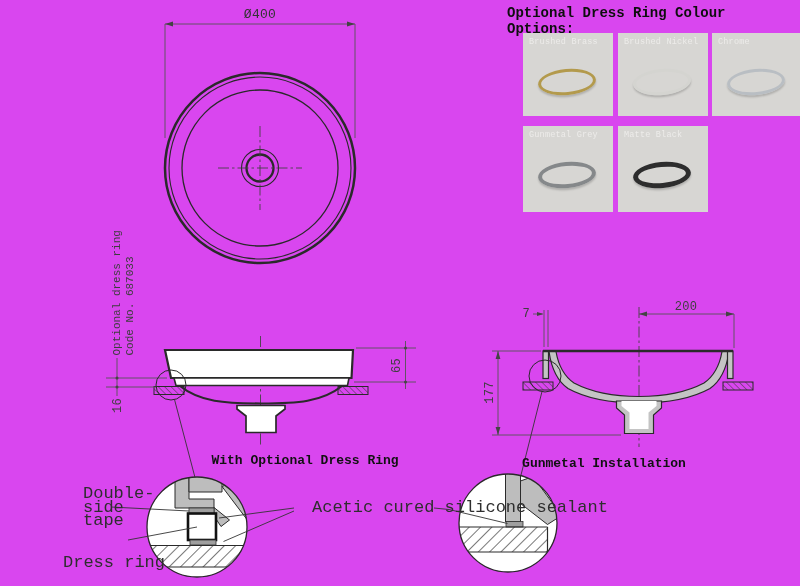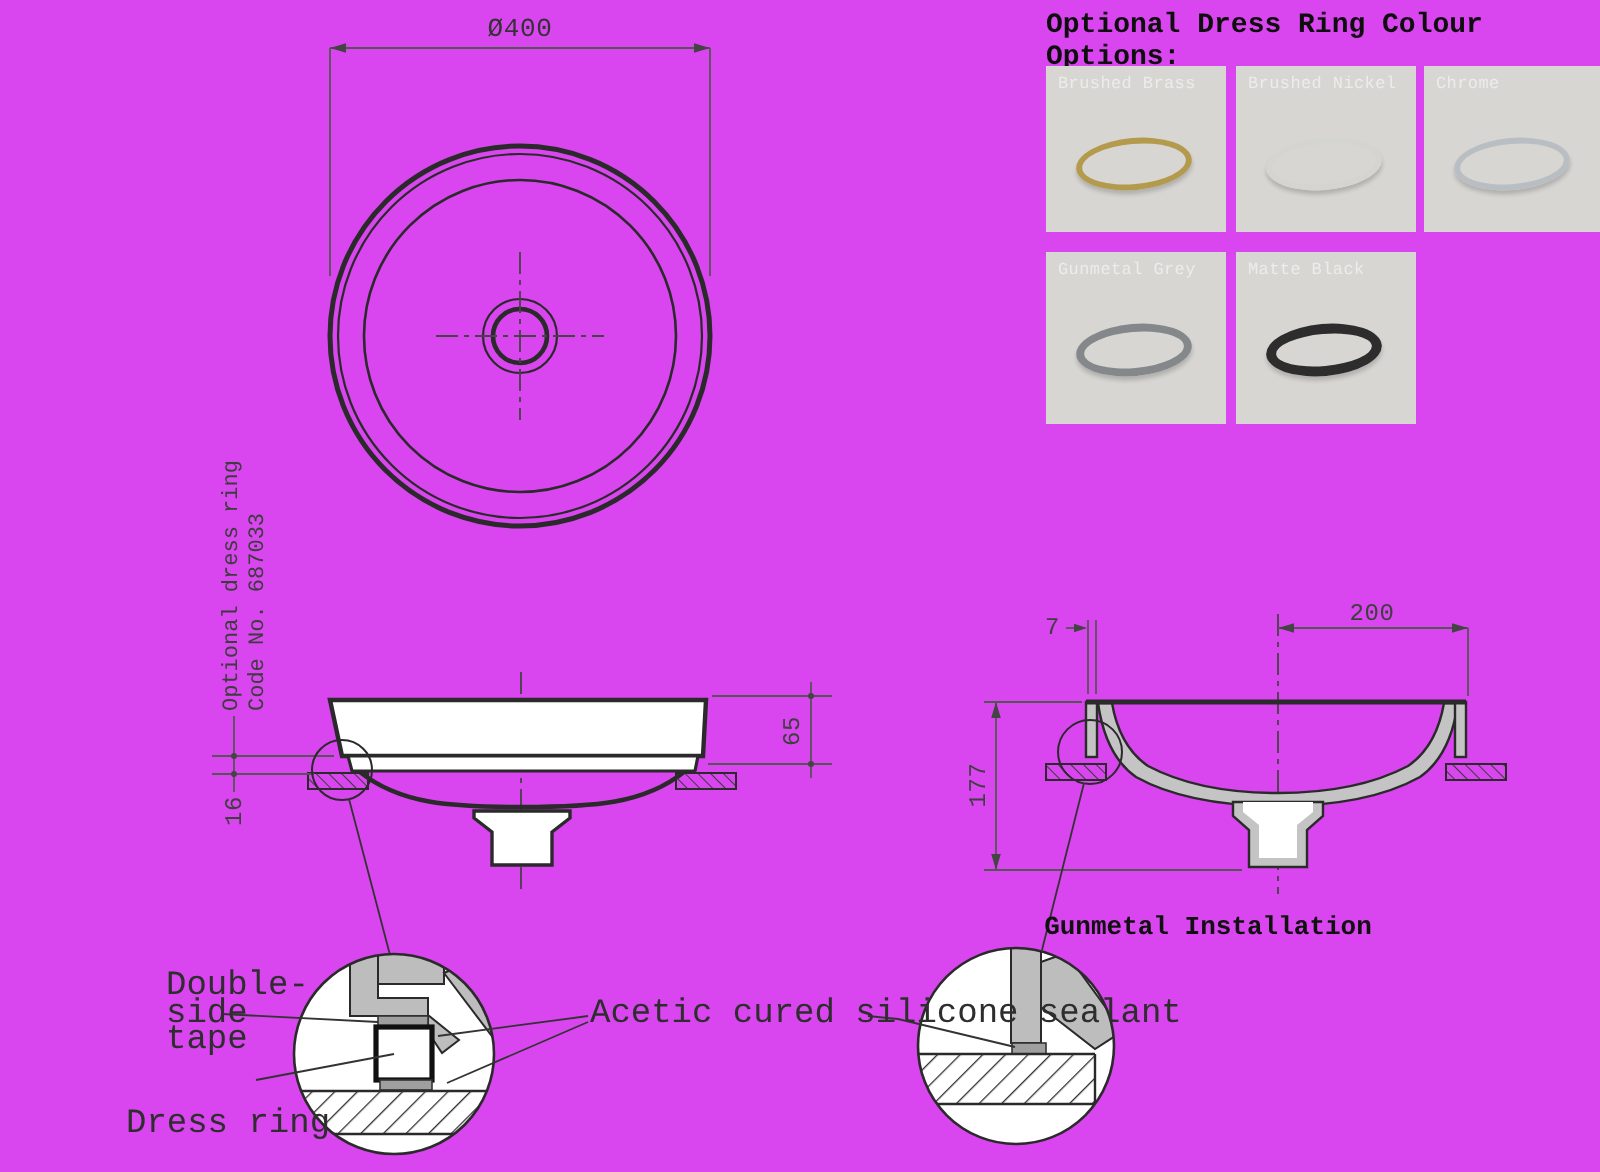--- a/index.html
+++ b/index.html
@@ -160,21 +160,21 @@
     <line x1="111" y1="507" x2="189" y2="511"></line>
     <line x1="128" y1="540" x2="197" y2="527"></line>
     <line x1="294" y1="508" x2="219" y2="518"></line>
     <line x1="294" y1="511" x2="223.5" y2="541.5"></line>
     <polyline points="434,508 449,509.5 507.5,523.5"></polyline>
   </g>
 </svg>
 
 <div class="txt dimtxt ctr" style="left:229px;top:7px;width:62px;font-size:13px;color:#333;">Ø400</div>
 
-<div class="txt title" style="left:523px;top:5px;">Optional Dress Ring Colour Options:</div>
+<div class="txt title" style="left:507px;top:5px;">Optional Dress Ring Colour Options:</div>
 
 <div class="swatch" style="left: 523px; top: 33px; width: 90px; height: 83px; background: rgb(215, 214, 211);">
   <div class="ring" style="border-color: rgb(179, 154, 76); border-width: 3px;"></div>
   <div class="lbl" style="color: rgb(237, 236, 234);">Brushed Brass</div>
 </div>
 <div class="swatch" style="left: 618px; top: 33px; width: 90px; height: 83px; background: rgb(215, 214, 211);">
   <div class="ring" style="border-color: rgb(212, 212, 208); border-width: 3px;"></div>
   <div class="lbl" style="color: rgb(237, 236, 234);">Brushed Nickel</div>
 </div>
 <div class="swatch" style="left: 712px; top: 33px; width: 88px; height: 83px; background: rgb(215, 214, 211);">
@@ -189,23 +189,24 @@
   <div class="ring" style="border-color: rgb(45, 45, 45); border-width: 5px;"></div>
   <div class="lbl" style="color: rgb(237, 236, 234);">Matte Black</div>
 </div>
 
 <div class="txt sidelabel rot" style="left:78px;top:296px;width:92px;height:27px;">
   <div>Optional dress ring</div>
   <div>Code No. 687033</div>
 </div>
 <div class="txt dimtxt rot ctr" style="left:383px;top:359px;width:26px;height:13px;">65</div>
 <div class="txt dimtxt rot ctr" style="left:104px;top:399px;width:26px;height:13px;">16</div>
+<div class="txt cap" style="left:195px;top:453px;width:220px;">With Optional Dress Ring</div>
 
 <div class="txt dimtxt right" style="left:512px;top:307px;width:18px;">7</div>
 <div class="txt dimtxt ctr" style="left:666px;top:300px;width:40px;">200</div>
 <div class="txt dimtxt rot ctr" style="left:474px;top:386px;width:30px;height:13px;">177</div>
 <div class="txt cap" style="left:494px;top:456px;width:220px;">Gunmetal Installation</div>
 
 <div class="txt note" style="left:83px;top:487px;width:66px;">Double-side tape</div>
 <div class="txt note" style="left:63px;top:556px;white-space:nowrap;">Dress ring</div>
-<div class="txt note" style="left:295px;top:501px;white-space:nowrap;">Acetic cured silicone sealant</div>
+<div class="txt note" style="left:312px;top:501px;white-space:nowrap;">Acetic cured silicone sealant</div>
 
 </div>
 
 </body></html>

